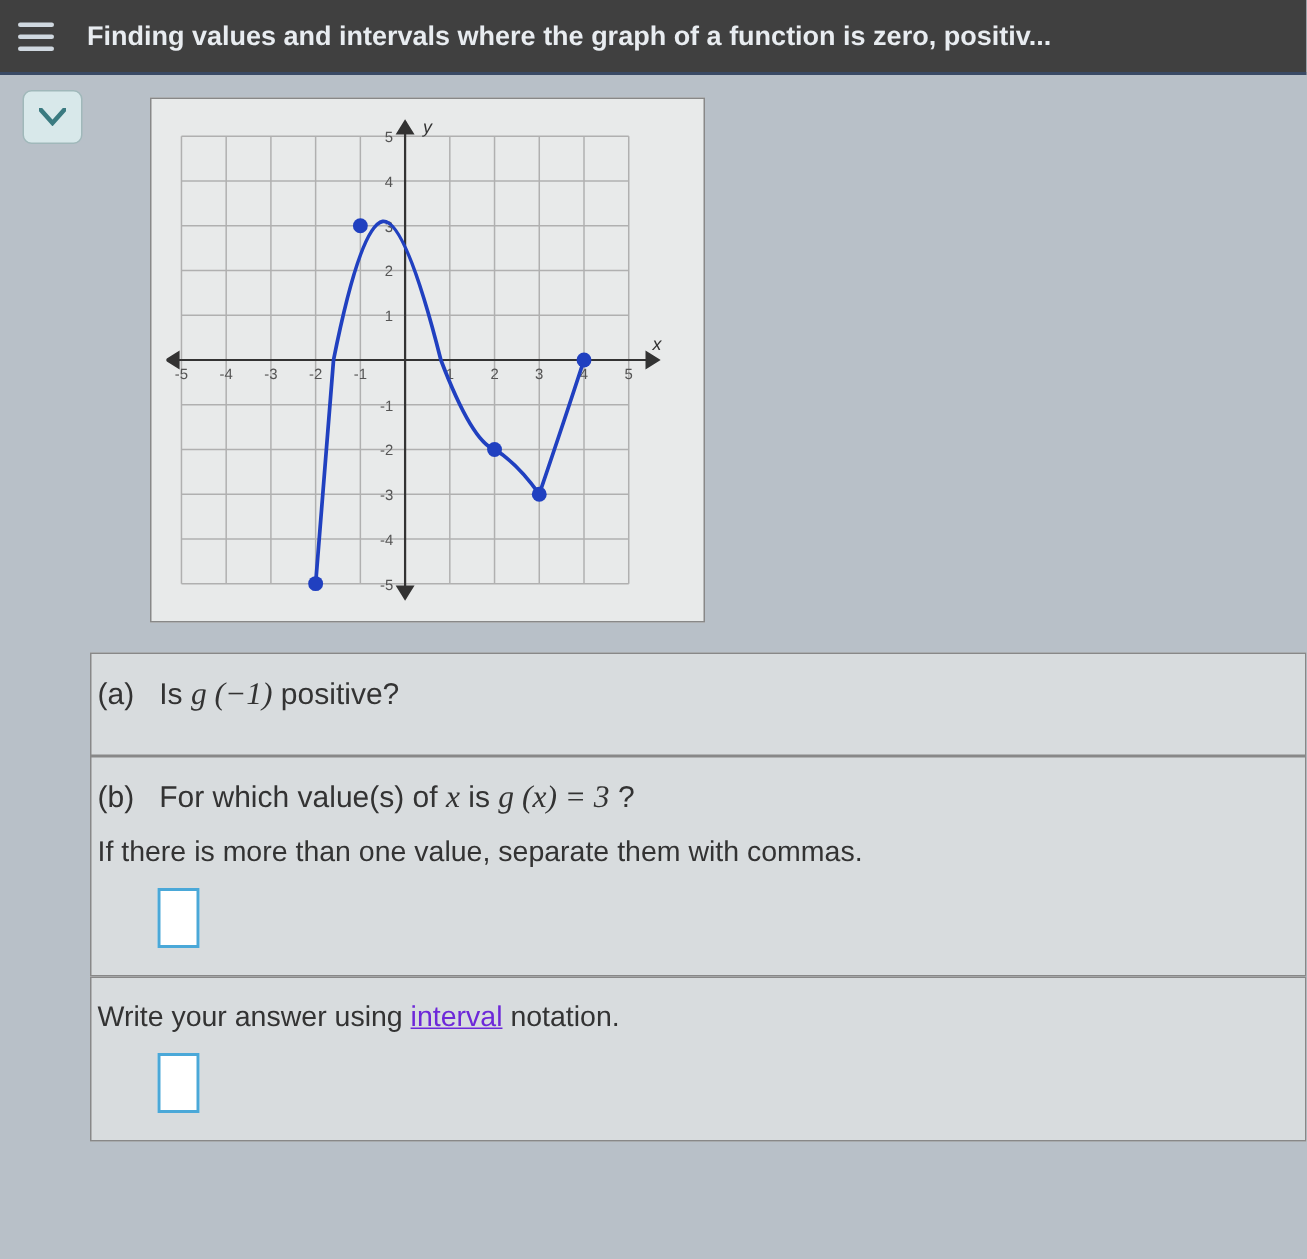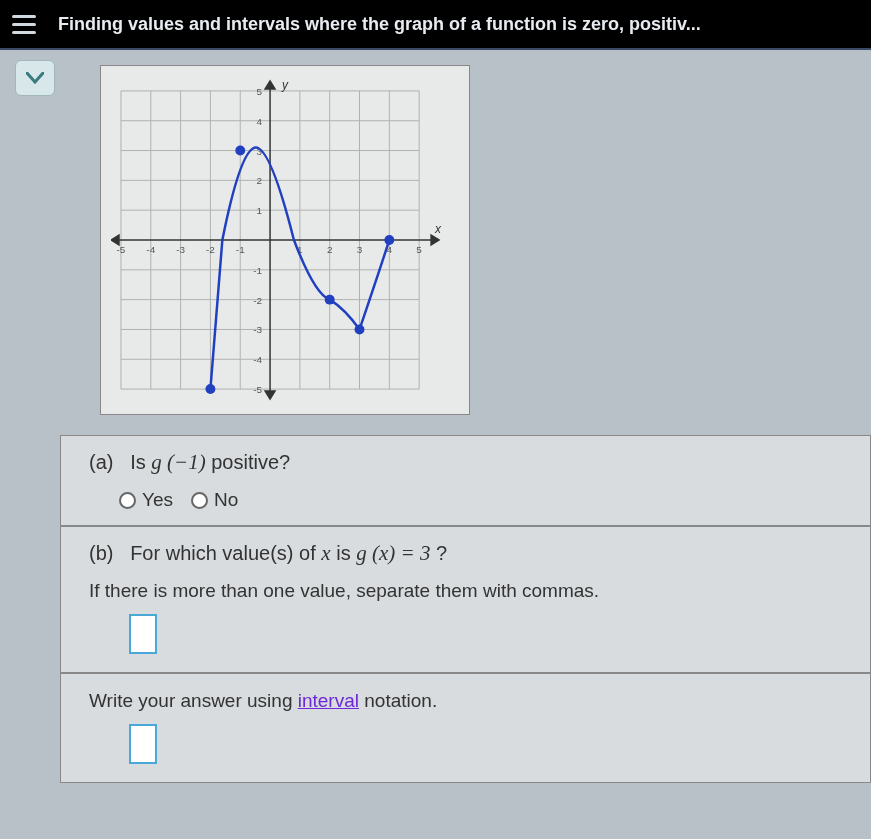--- a/index.html
+++ b/index.html
@@ -4,21 +4,21 @@
   <style>
     * { box-sizing: border-box; margin: 0; padding: 0; }
     body {
       font-family: Arial, Helvetica, sans-serif;
       background: #b8c0c8;
       width: 871px;
       height: 839px;
       overflow: hidden;
     }
     .header {
-      background: #000000;
+      background: #404040;
       color: #e8ecf0;
       padding: 10px 10px 10px 10px;
       display: flex;
       align-items: center;
       gap: 20px;
       border-bottom: 2px solid #3a4a65;
     }
     .menu-btn {
       width: 28px;
       height: 28px;
@@ -68,21 +68,21 @@
     .graph-svg {
       width: 100%;
       height: 100%;
     }
     .questions {
       margin: 10px 0 0 60px;
     }
     .question-box {
       border: 1px solid #888;
       background: #d8dcde;
-      padding: 14px 28px;
+      padding: 14px 4px;
     }
     .q-label {
       font-size: 20px;
       color: #333;
       margin-bottom: 14px;
     }
     .math-fn { font-style: italic; font-family: 'Times New Roman', serif; font-size: 21px; }
     .radio-row {
       margin-left: 30px;
       display: flex;
@@ -210,30 +210,20 @@
 
 <div class="questions">
 
   <div class="question-box">
     <div class="q-label">
       <span>(a)</span>&nbsp;&nbsp;
       <span>Is </span>
       <span class="math-fn">g (−1)</span>
       <span> positive?</span>
     </div>
-    <div class="radio-row">
-      <div class="radio-opt">
-        <div class="radio-circle"></div>
-        <span>Yes</span>
-      </div>
-      <div class="radio-opt">
-        <div class="radio-circle"></div>
-        <span>No</span>
-      </div>
-    </div>
   </div>
 
   <div class="question-box">
     <div class="q-label">
       <span>(b)</span>&nbsp;&nbsp;
       <span>For which value(s) of </span>
       <span class="math-fn">x</span>
       <span> is </span>
       <span class="math-fn">g (x) = 3</span>
       <span>?</span>

